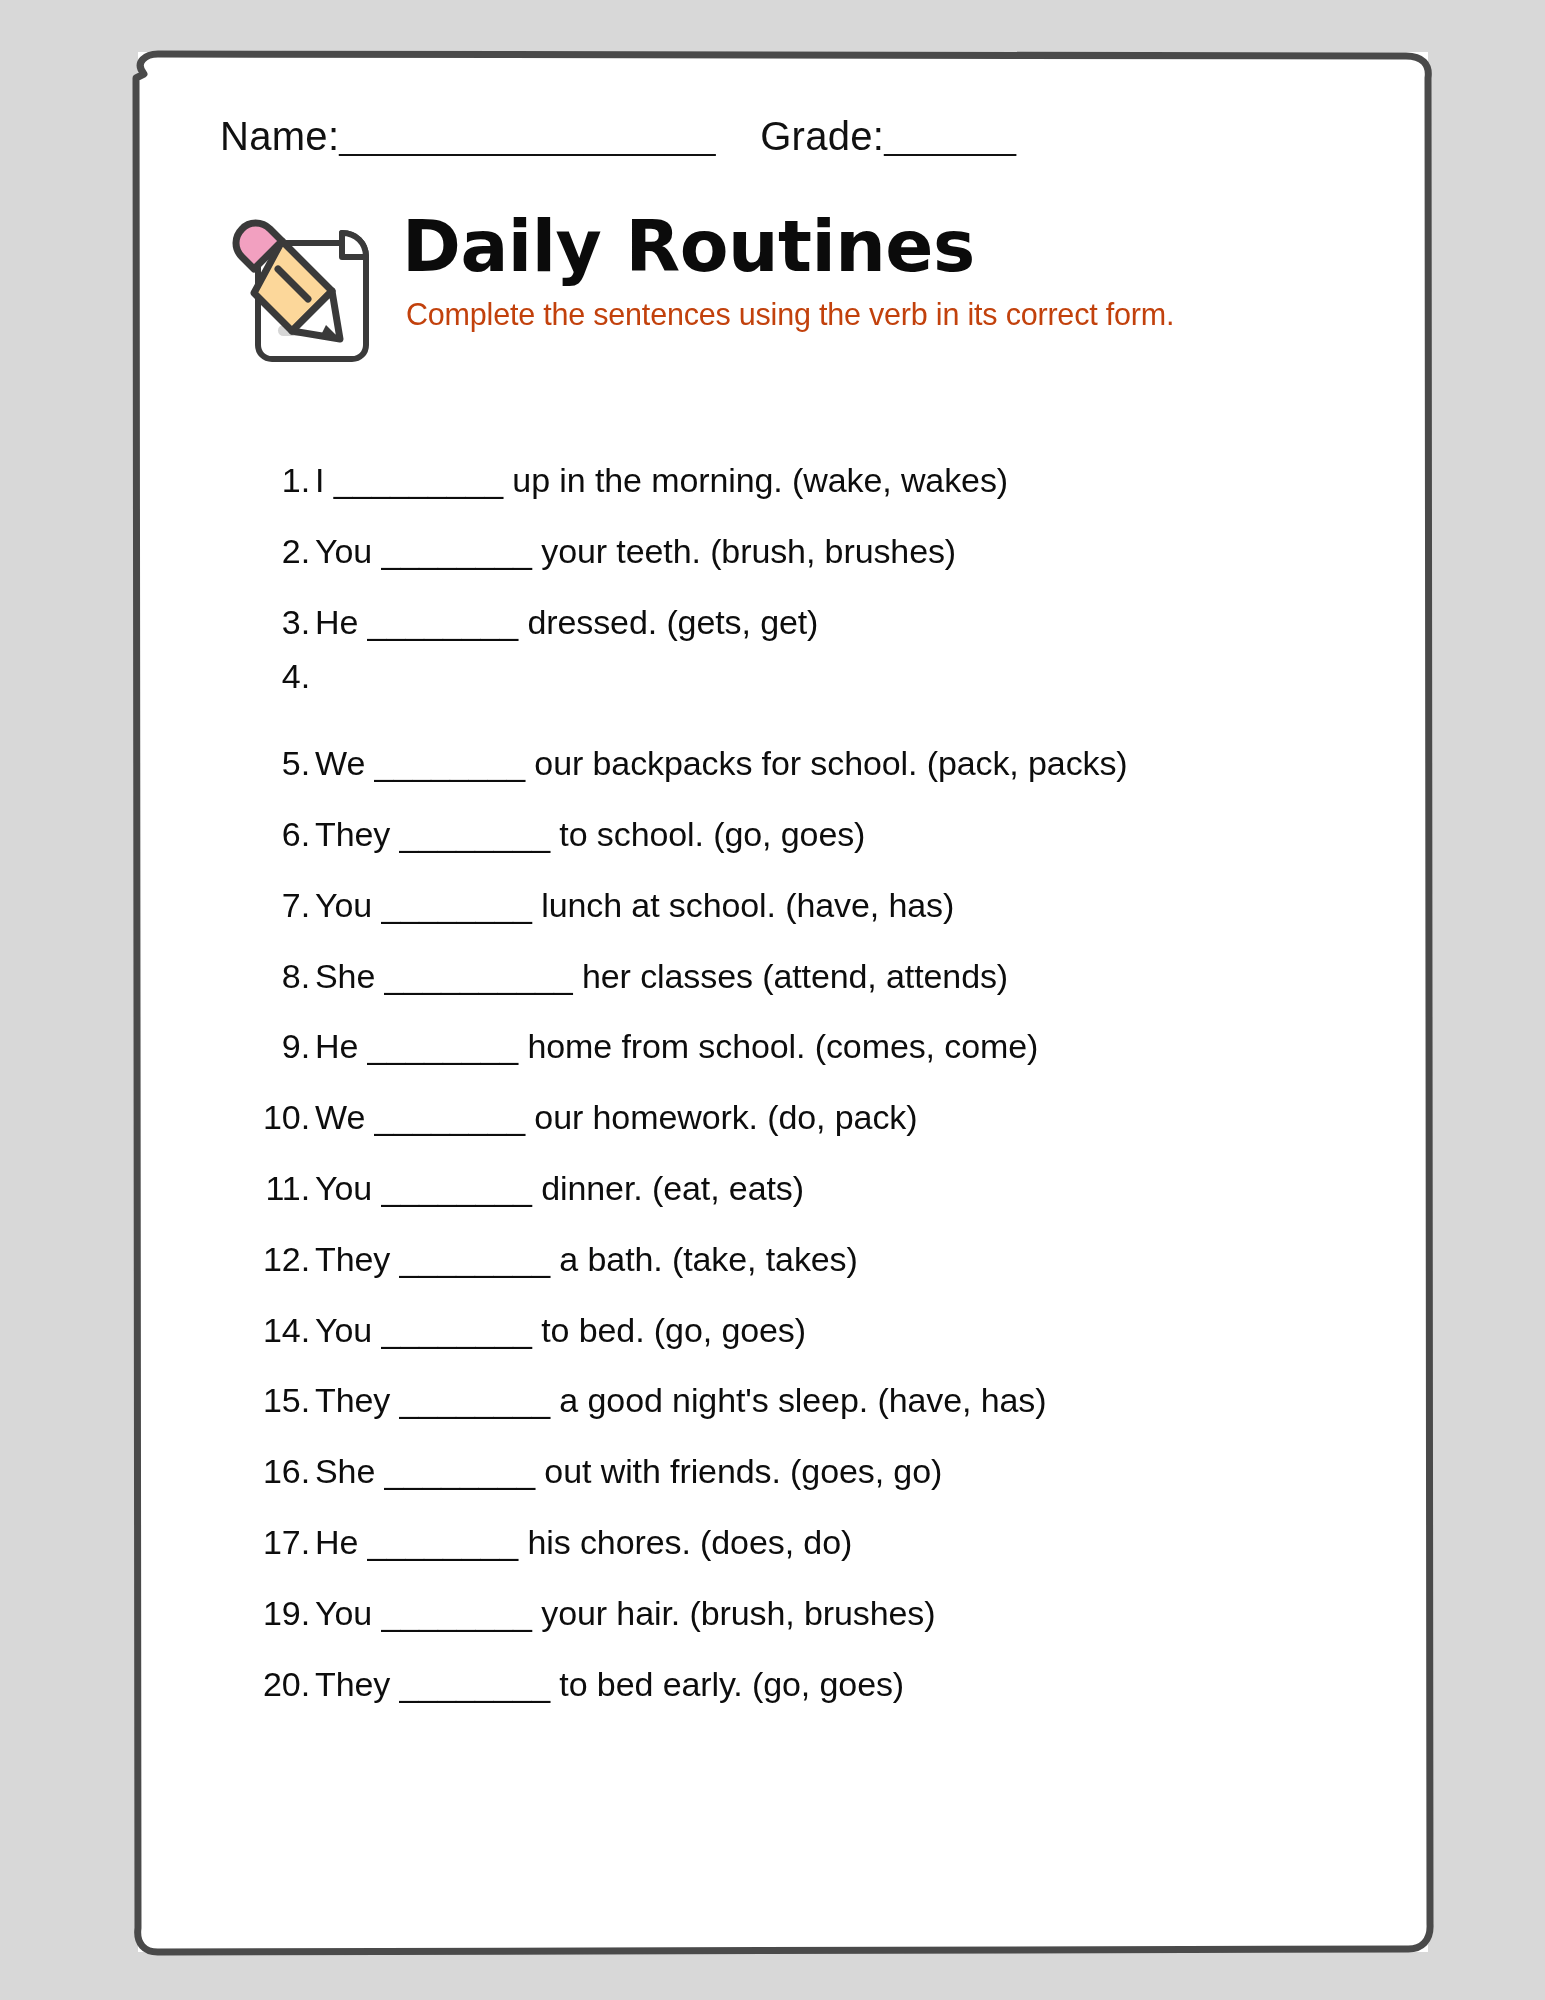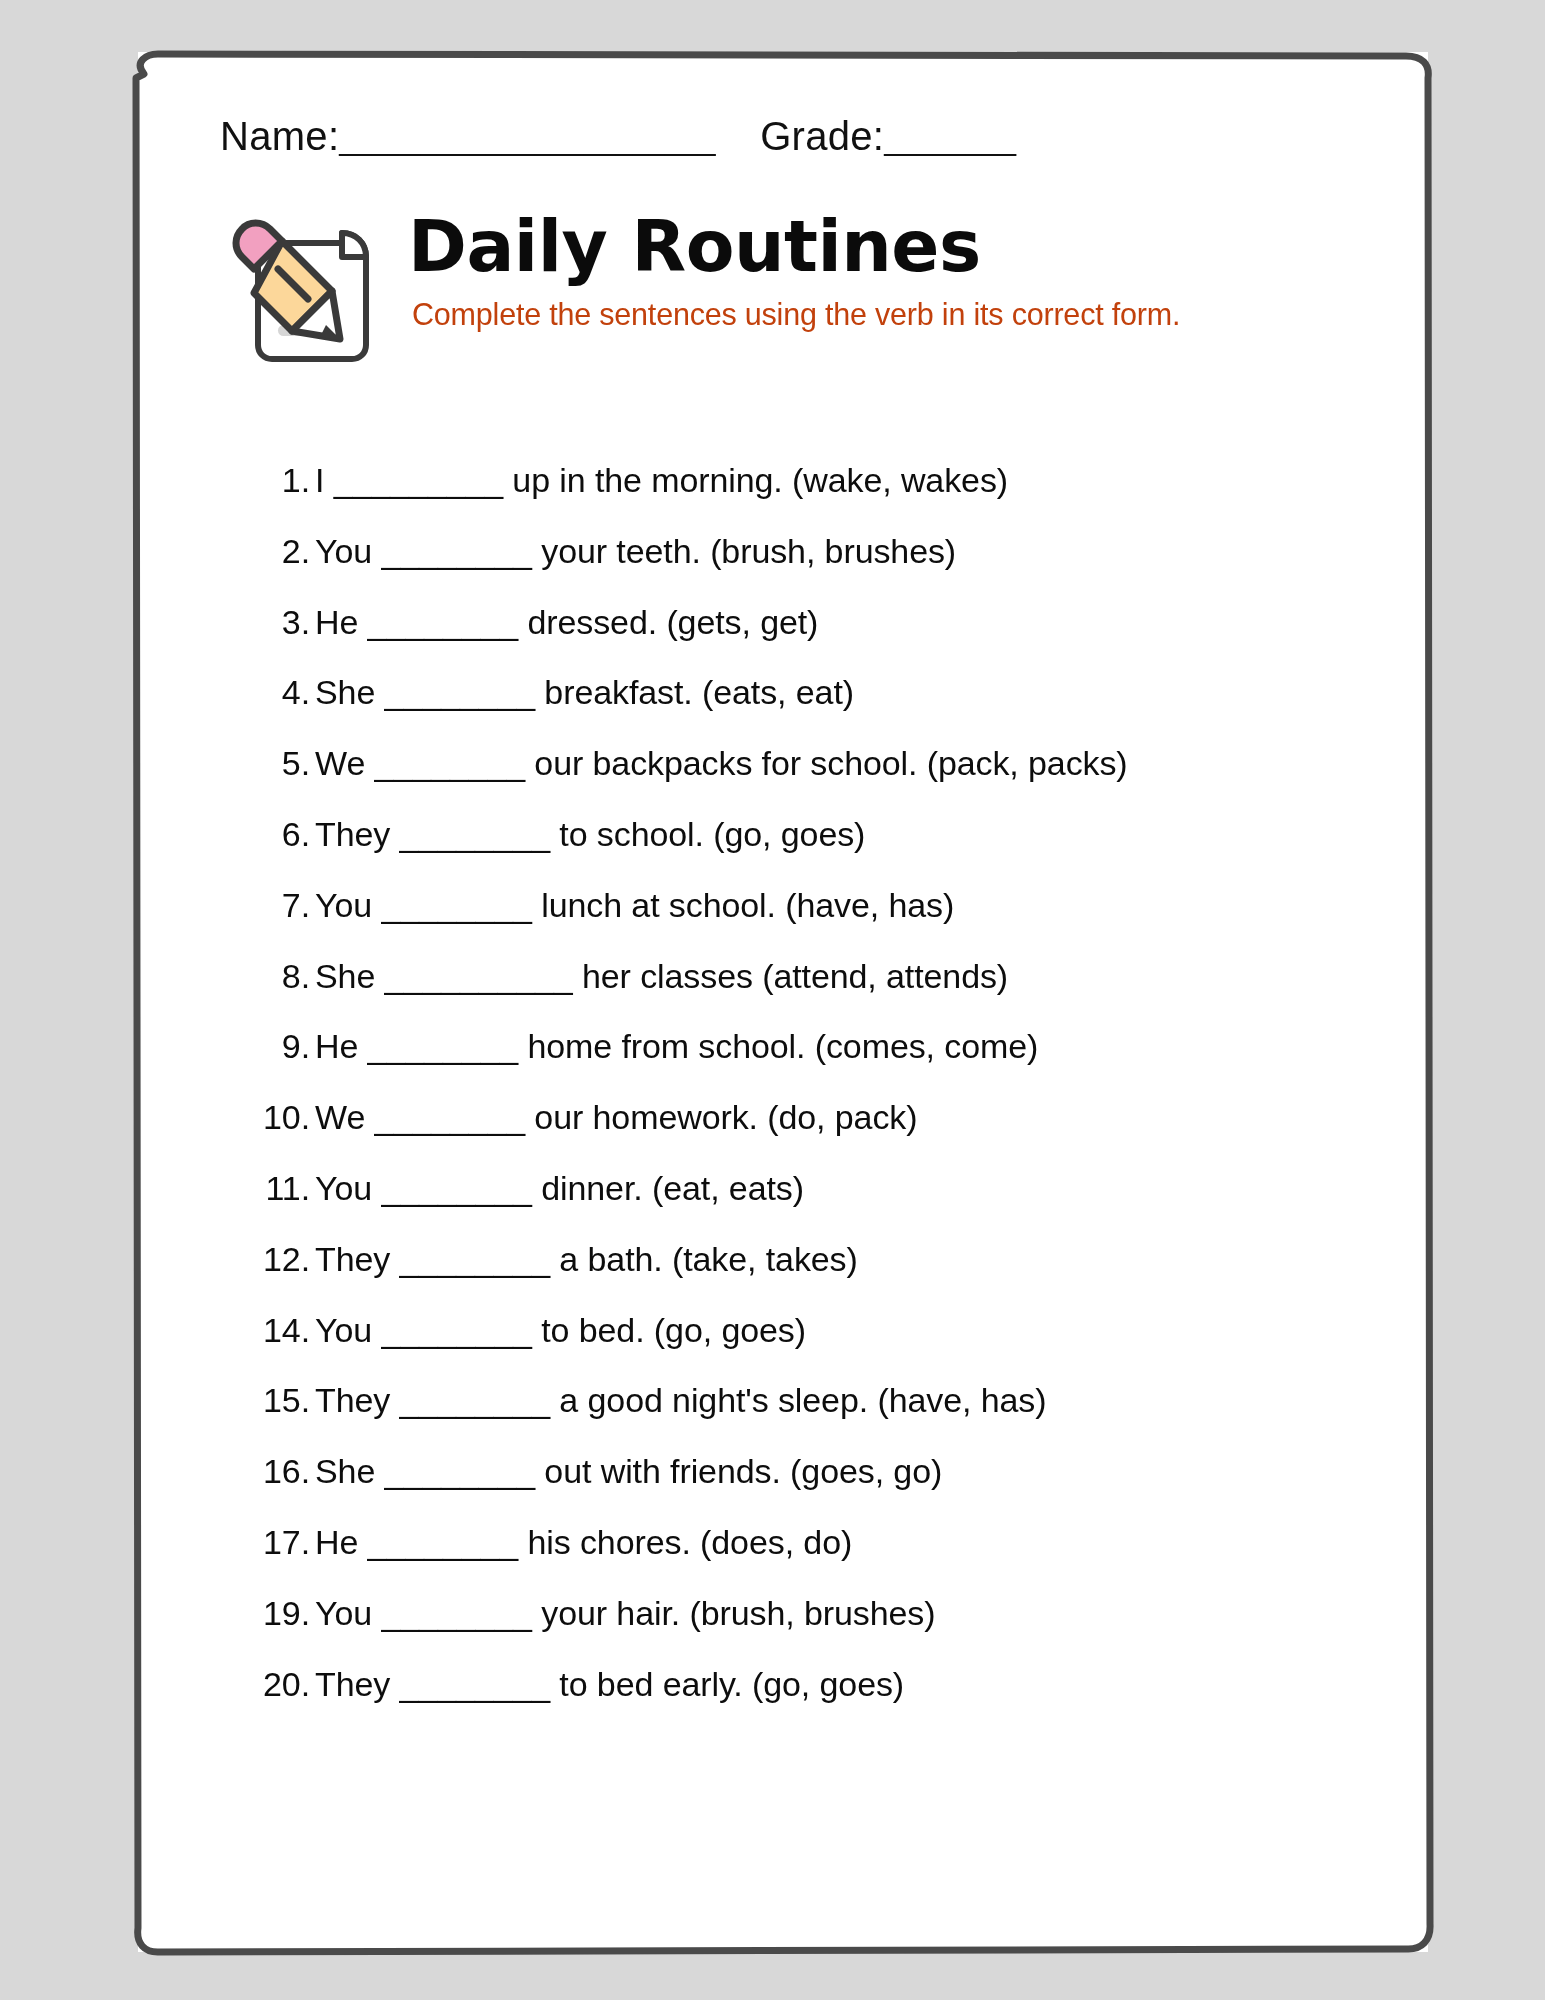--- a/index.html
+++ b/index.html
@@ -79,21 +79,21 @@
     margin-top: 34px;
     padding-left: 14px;
   }
   .doc-icon {
     width: 176px;
     height: 162px;
     flex: 0 0 176px;
     margin-top: 14px;
   }
   .header-text {
-    margin-left: 16px;
+    margin-left: 10px;
     padding-top: 18px;
   }
   .worksheet-title {
     font-family: "DejaVu Sans", sans-serif;
     font-weight: bold;
     font-size: 71px;
     line-height: 1.02;
     color: #0b0b0b;
     letter-spacing: -0.5px;
     margin: 0;
@@ -204,21 +204,20 @@
         <li class="q-item">
           <span class="q-num">2.</span>
           <span class="q-text">You ________ your teeth. (brush, brushes)</span>
         </li>
         <li class="q-item">
           <span class="q-num">3.</span>
           <span class="q-text">He ________ dressed. (gets, get)</span>
         </li>
         <li class="q-item">
           <span class="q-num">4.</span>
-          <span class="q-text">She ________ breakfast. (eats, eat)</span>
         </li>
         <li class="q-item">
           <span class="q-num">5.</span>
           <span class="q-text">We ________ our backpacks for school. (pack, packs)</span>
         </li>
         <li class="q-item">
           <span class="q-num">6.</span>
           <span class="q-text">They ________ to school. (go, goes)</span>
         </li>
         <li class="q-item">

